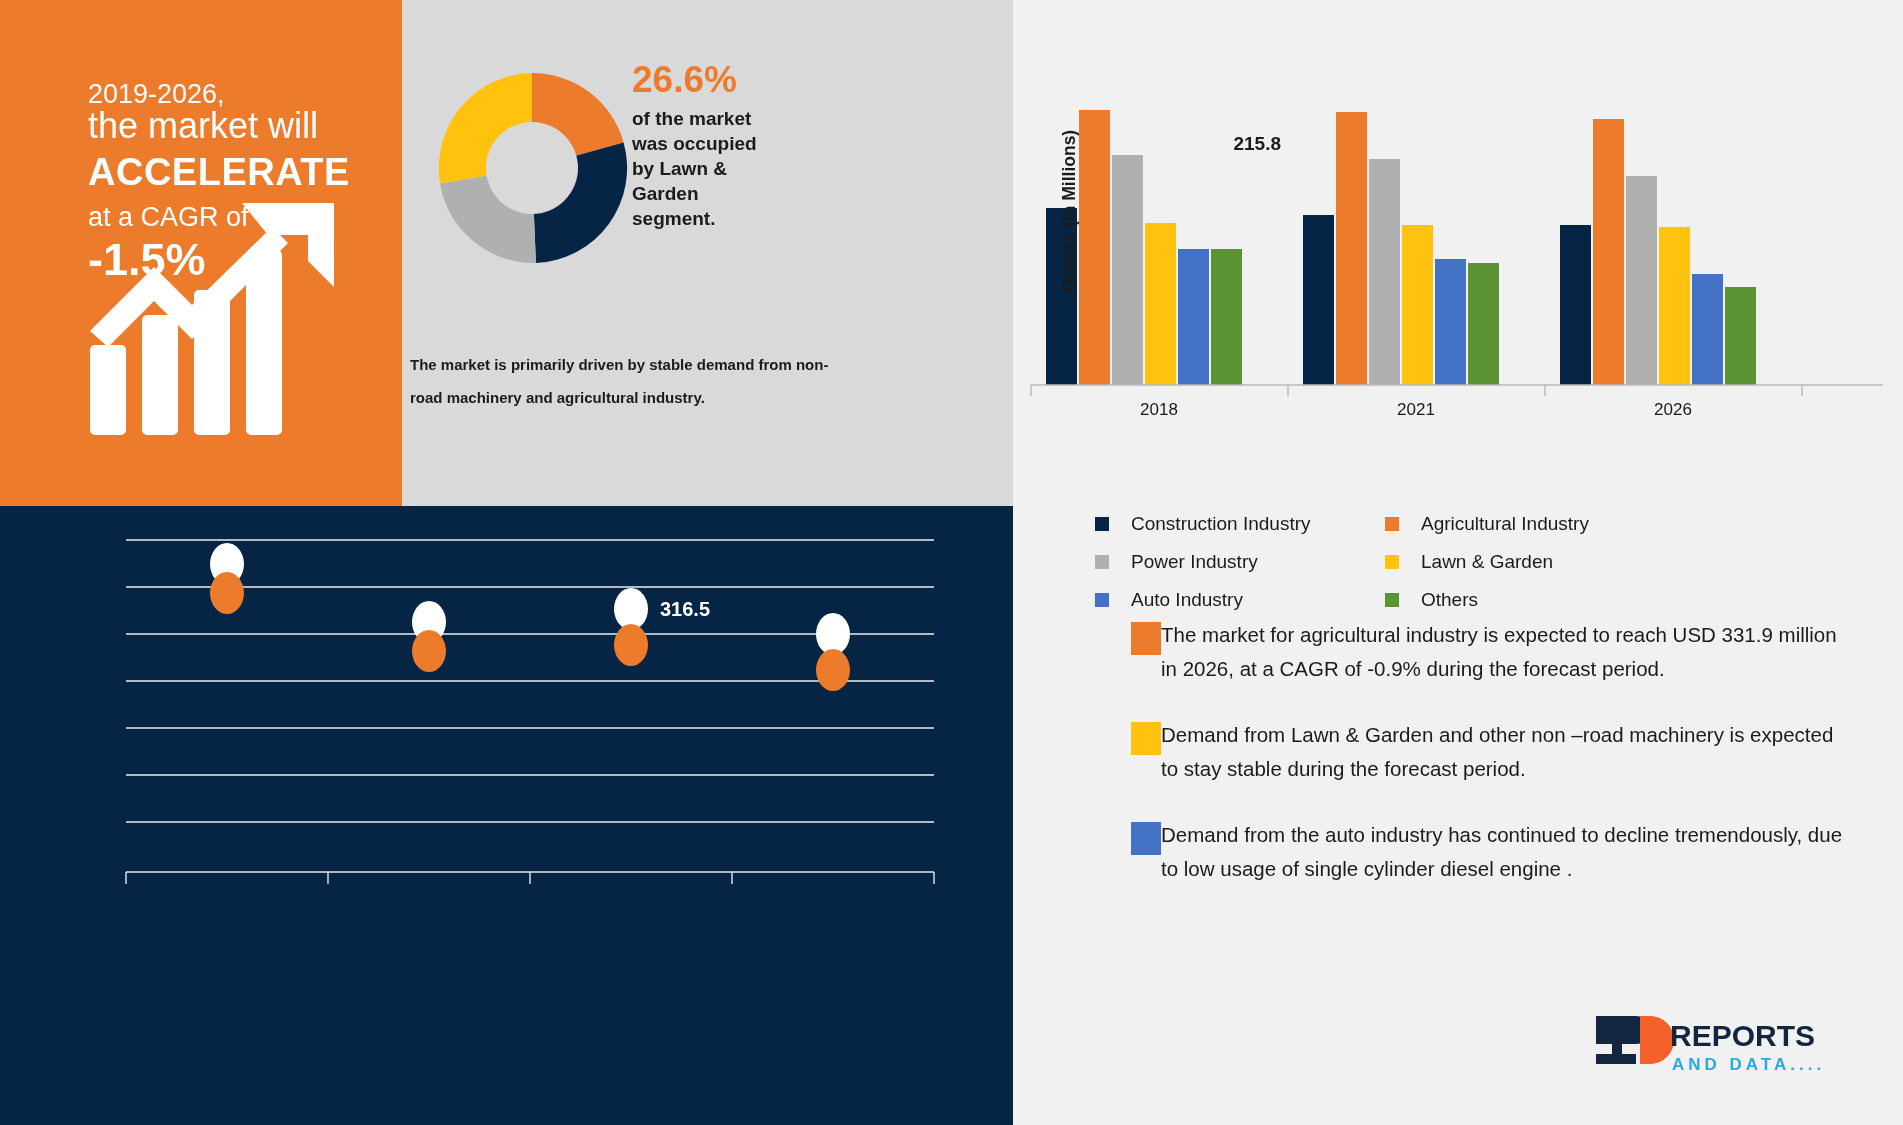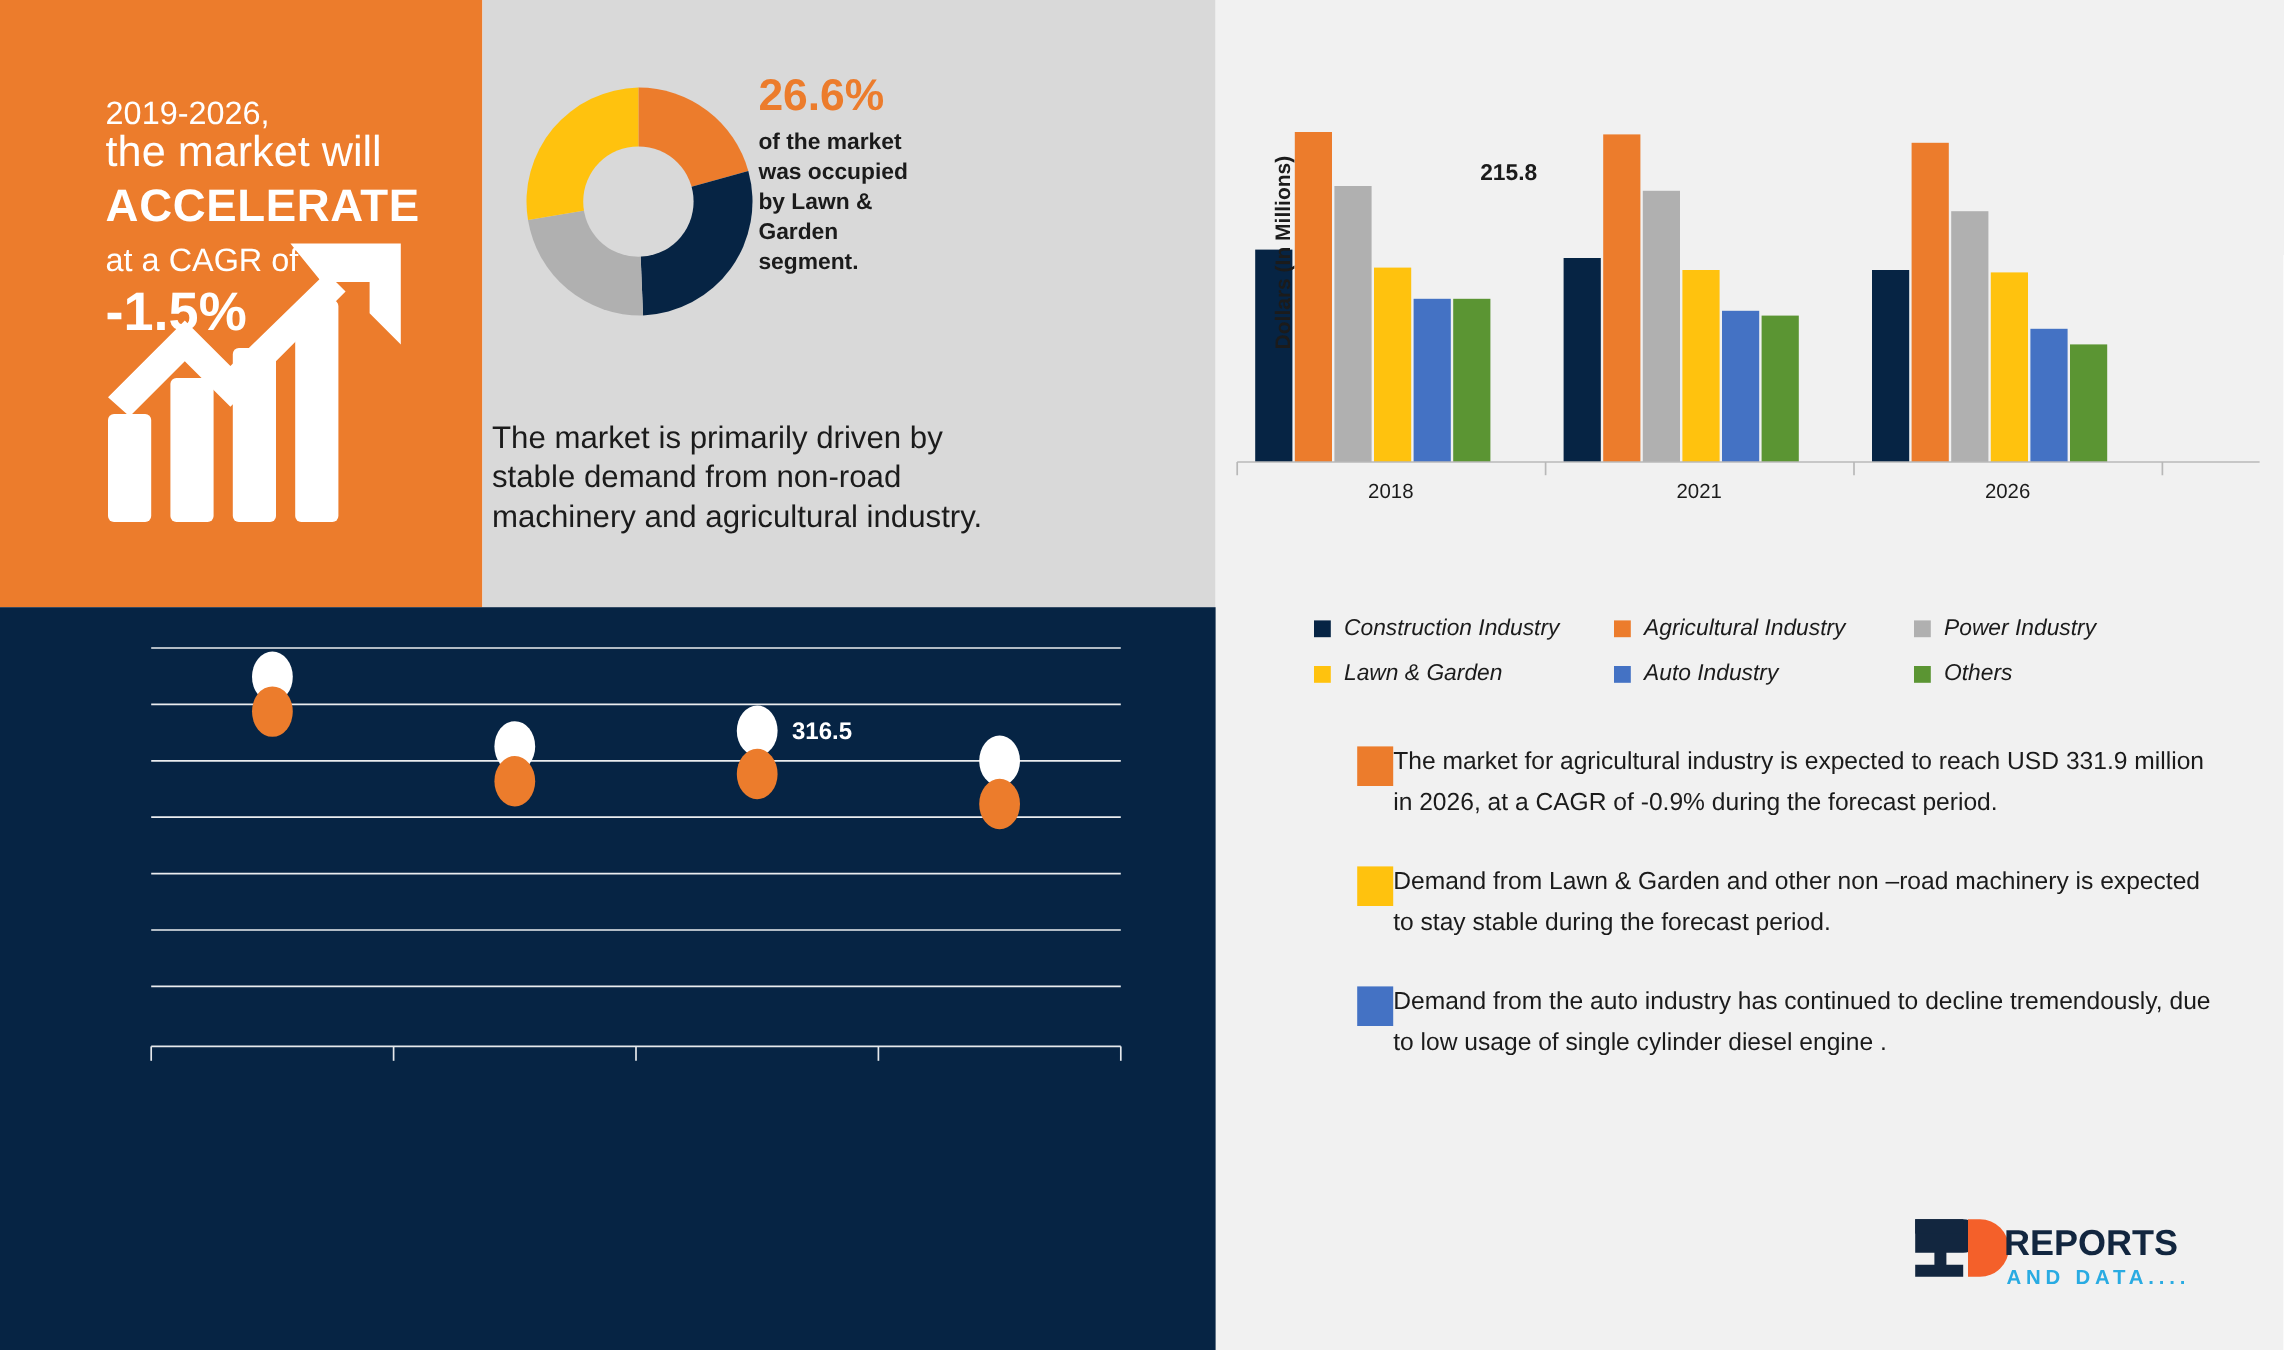--- a/index.html
+++ b/index.html
@@ -32,21 +32,21 @@
     position: absolute; left: 402px; top: 0; width: 611px; height: 506px;
     background: #d9d9d9;
   }
   .donut-wrap { position: absolute; left: 20px; top: 58px; width: 220px; height: 220px; }
   .donut-svg { width: 220px; height: 220px; display: block; }
   .donut-stat { position: absolute; left: 230px; top: 58px; width: 150px; }
   .donut-pct { color: #ec7c2c; font-size: 37px; font-weight: 700; line-height: 44px; }
   .donut-desc { color: #1b1b1b; font-size: 19px; font-weight: 700; line-height: 25px; margin-top: 4px; }
   .donut-body {
     position: absolute; left: 8px; top: 348px; width: 420px;
-    color: #1b1b1b; font-size: 26px; line-height: 33px; font-weight: 400;
+    color: #1b1b1b; font-size: 15px; line-height: 33px; font-weight: 700;
   }
 
   
   .navy-panel {
     position: absolute; left: 0; top: 506px; width: 1158px; height: 619px;
     background: #062444; color: #f0abfc;
   }
   .dot-svg { display: block; }
 
   
@@ -59,23 +59,23 @@
   .ylabel-vert {
     position: absolute; left: -24px; top: 140px;
     transform: rotate(-90deg); transform-origin: center center;
     font-size: 17.5px; font-weight: 700; color: #1b1b1b; white-space: nowrap;
   }
   .bar-legend {
     position: absolute; left: 82px; top: 513px; width: 800px;
     display: flex; flex-wrap: wrap;
   }
   .bl-item {
-    display: flex; align-items: center; gap: 11px;
-    width: 250px; margin-bottom: 16px;
-    font-size: 19px; color: #1b1b1b; font-style: italic;
+    display: flex; align-items: center; gap: 22px;
+    width: 290px; margin-bottom: 16px;
+    font-size: 19px; color: #1b1b1b;
   }
   .bl-swatch { width: 14px; height: 14px; flex: 0 0 14px; }
 
   .insights { position: absolute; left: 118px; top: 618px; width: 720px; }
   .insight { display: flex; margin-bottom: 32px; }
   .ins-swatch { width: 30px; height: 33px; flex: 0 0 30px; margin-top: 4px; }
   .ins-text { font-size: 20.5px; line-height: 34px; color: #1b1b1b; }
 
   .logo { position: absolute; left: 1592px; top: 1008px; width: 240px; height: 78px; }
 </style>

